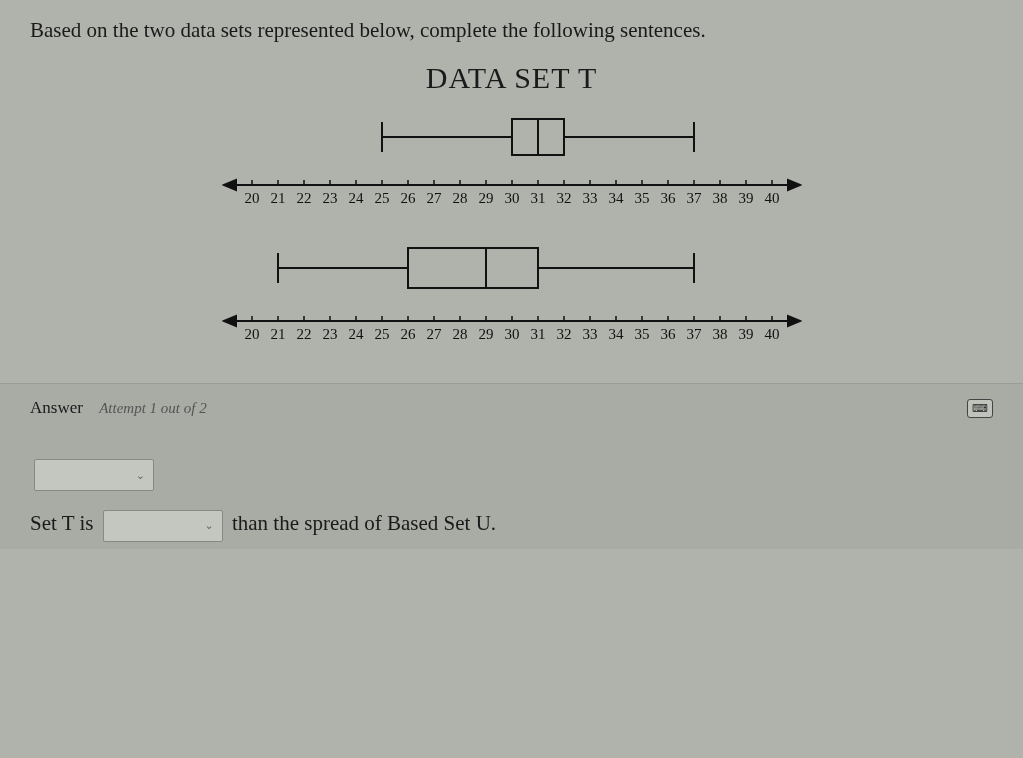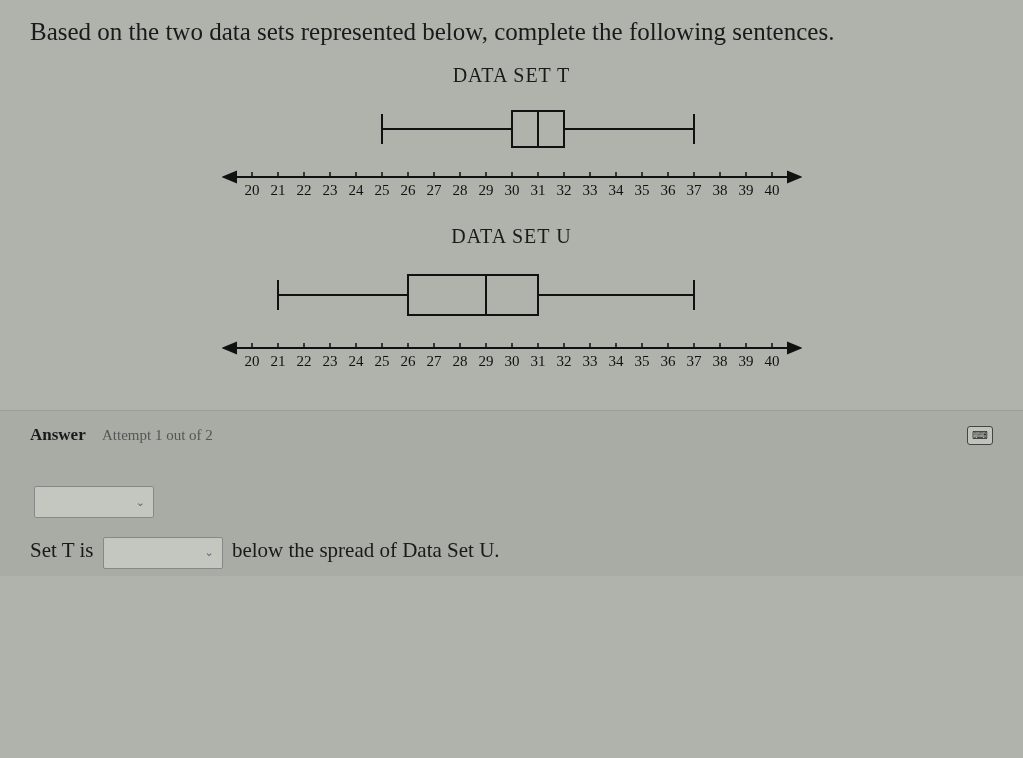--- a/index.html
+++ b/index.html
@@ -10,30 +10,30 @@
     background: #b0b2ac;
     color: #1a1a1a;
     width: 1023px;
     height: 758px;
     overflow: hidden;
   }
   .page {
     padding: 18px 30px 0 30px;
   }
   .prompt {
-    font-size: 25px;
+    font-size: 21px;
     margin-bottom: 18px;
   }
   .chart-wrap {
     margin: 0 auto 10px auto;
     width: 580px;
   }
   .chart-title {
     text-align: center;
-    font-size: 20px;
+    font-size: 30px;
     letter-spacing: 1px;
     margin-bottom: 12px;
   }
   svg.boxplot {
     display: block;
     margin: 0 auto 6px auto;
   }
   .axis-ticks {
     font-family: Georgia, serif;
     font-size: 15px;
@@ -46,22 +46,22 @@
     margin-right: -30px;
     border-top: 1px solid #9a9c96;
   }
   .answer-header {
     font-size: 17px;
     margin-bottom: 30px;
     display: flex;
     align-items: center;
     justify-content: space-between;
   }
-  .answer-label { font-weight: bold; }
-  .attempt { color: #555; margin-left: 12px; font-size: 15px; font-weight: normal;}
+  .answer-label { font-weight: normal; }
+  .attempt { color: #555; margin-left: 12px; font-size: 15px; font-style: italic; font-weight: normal;}
   .keyboard-icon {
     border: 1px solid #444;
     border-radius: 3px;
     padding: 2px 4px;
     font-size: 11px;
     background: #c0c2bc;
   }
   .sentence {
     font-size: 21px;
     line-height: 2.4;
@@ -152,21 +152,20 @@
           <text x="446" y="30" text-anchor="middle">36</text>
           <text x="472" y="30" text-anchor="middle">37</text>
           <text x="498" y="30" text-anchor="middle">38</text>
           <text x="524" y="30" text-anchor="middle">39</text>
           <text x="550" y="30" text-anchor="middle">40</text>
         </g>
     </svg>
   </div>
 
   <div class="chart-wrap">
-    <div class="chart-title">DATA SET U</div>
     <svg class="boxplot" width="560" height="70">
       <g stroke="#111" stroke-width="2" fill="none">
 
         <line x1="46" y1="35" x2="176" y2="35"></line>
         <line x1="46" y1="20" x2="46" y2="50"></line>
         <rect x="176" y="15" width="130" height="40"></rect>
         <line x1="254" y1="15" x2="254" y2="55"></line>
         <line x1="306" y1="35" x2="462" y2="35"></line>
         <line x1="462" y1="20" x2="462" y2="50"></line>
       </g>
@@ -236,16 +235,16 @@
     </div>
     <div class="sentence">
       <span class="dropdown">
         <span class="chev">⌄</span>
       </span>
       <br>
       <span>Set T is</span>
       <span class="dropdown">
         <span class="chev">⌄</span>
       </span>
-      <span>below the spread of Data Set U.</span>
+      <span>than the spread of Based Set U.</span>
     </div>
   </div>
 </div>
 
 </body></html>

